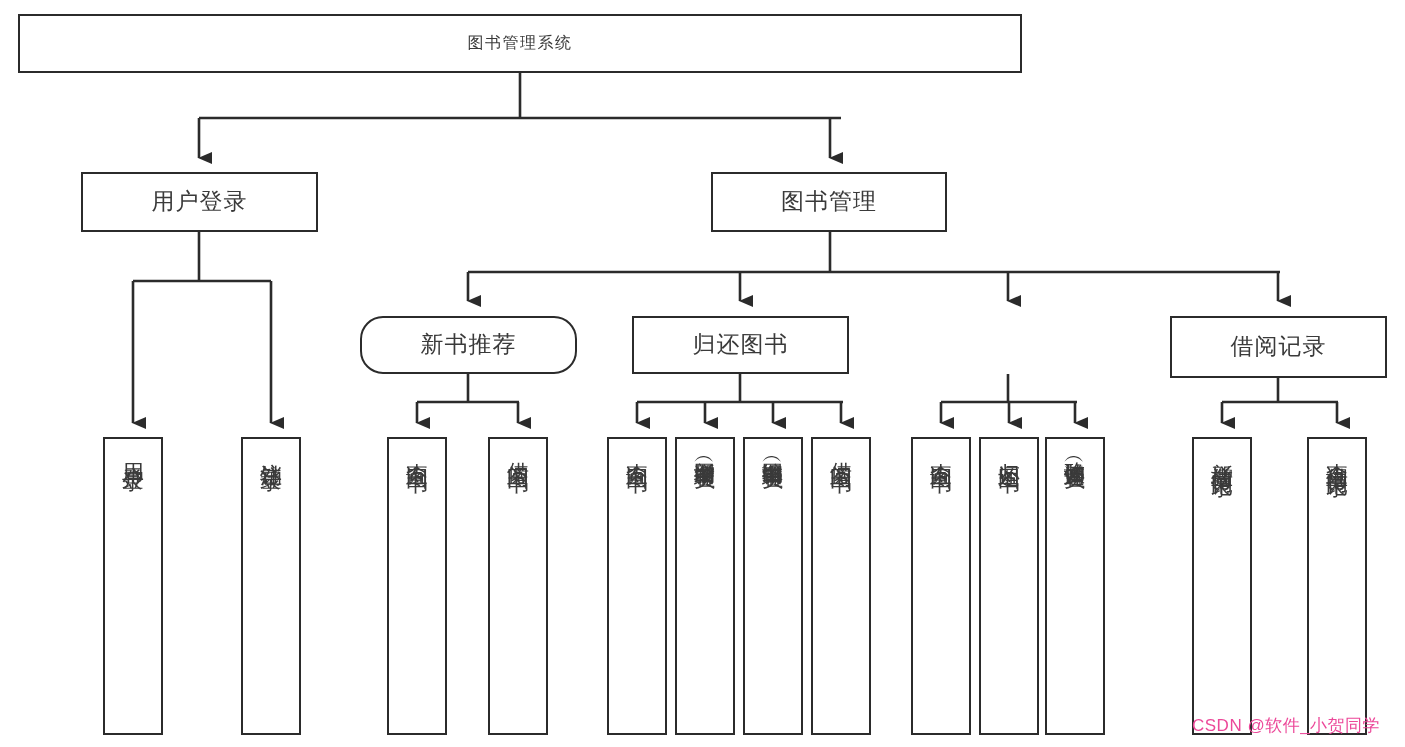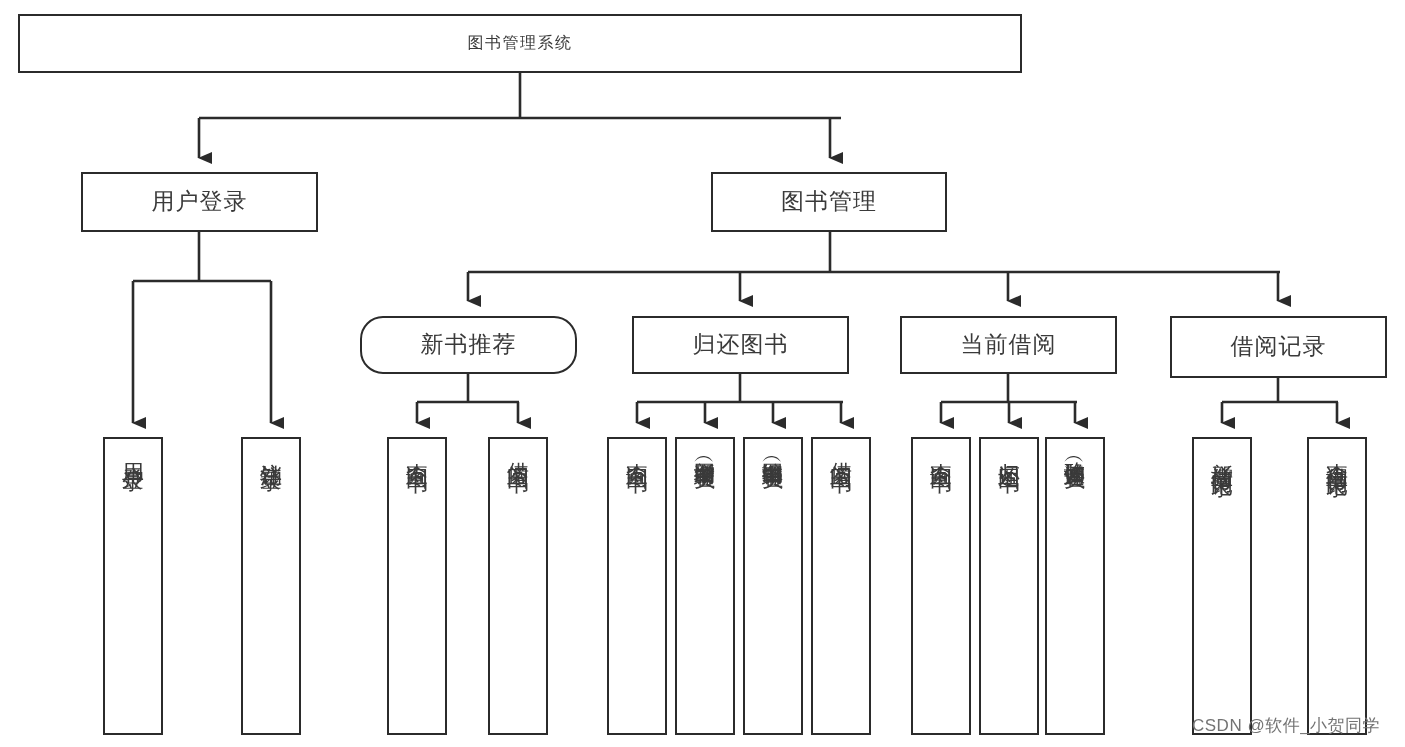--- a/index.html
+++ b/index.html
@@ -66,21 +66,21 @@
   }
   .node.vert.tall-text .node-label {
     font-size: 21px;
     letter-spacing: 1px;
   }
   .watermark {
     position: absolute;
     left: 1192px;
     top: 714px;
     font-size: 17px;
-    color: #737373;
+    color: #ec4899;
     letter-spacing: 0.5px;
     z-index: 3;
     white-space: nowrap;
   }
 </style>
 </head>
 <body>
 
 <div id="diagram-root">
 
@@ -145,23 +145,20 @@
   <div class="node horiz" style="left:711px; top:172px; width:236px; height:60px;">
     <span class="node-label">图书管理</span>
   </div>
 
   <div class="node horiz" style="left:360px; top:316px; width:217px; height:58px;border-radius:23px;">
     <span class="node-label">新书推荐</span>
   </div>
   <div class="node horiz" style="left:632px; top:316px; width:217px; height:58px;">
     <span class="node-label">归还图书</span>
   </div>
-  <div class="node horiz" style="left:900px; top:316px; width:217px; height:58px;">
-    <span class="node-label">当前借阅</span>
-  </div>
   <div class="node horiz" style="left:1170px; top:316px; width:217px; height:62px;">
     <span class="node-label">借阅记录</span>
   </div>
 
   <div class="node vert" style="left:103px; top:437px; width:60px; height:298px;">
     <span class="node-label">用户登录</span>
   </div>
   <div class="node vert" style="left:241px; top:437px; width:60px; height:298px;">
     <span class="node-label">注销登录</span>
   </div>

